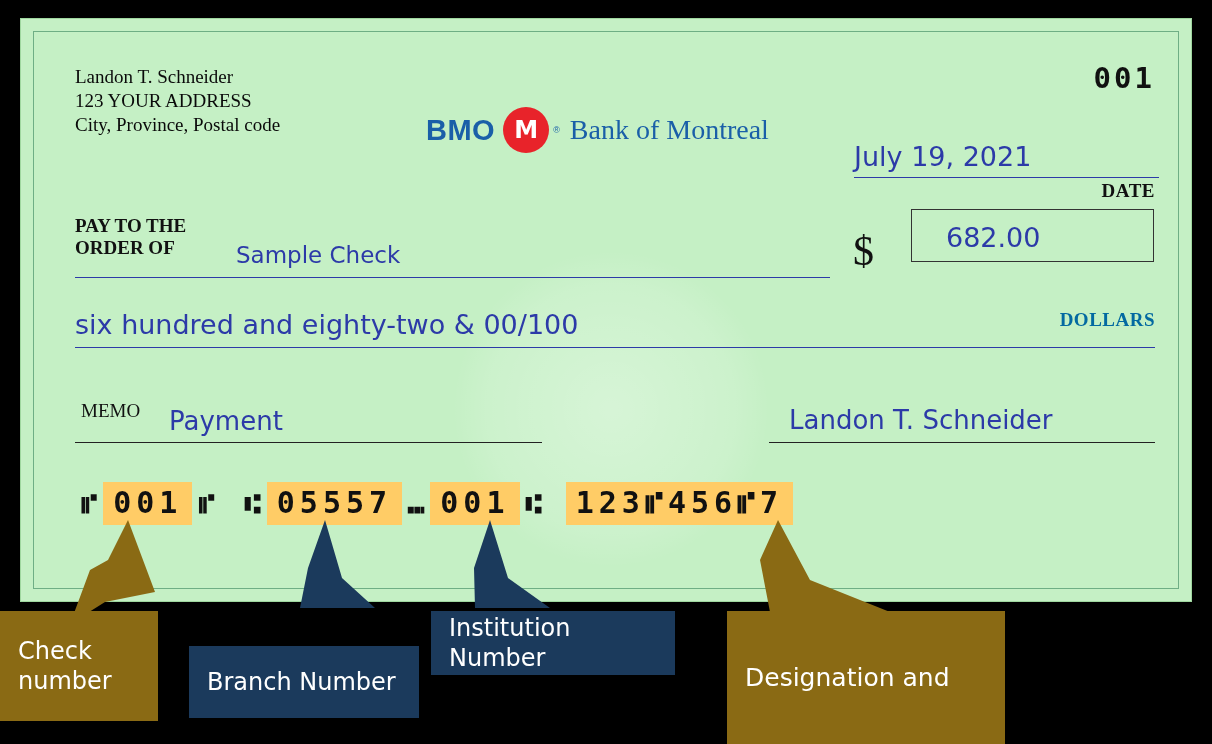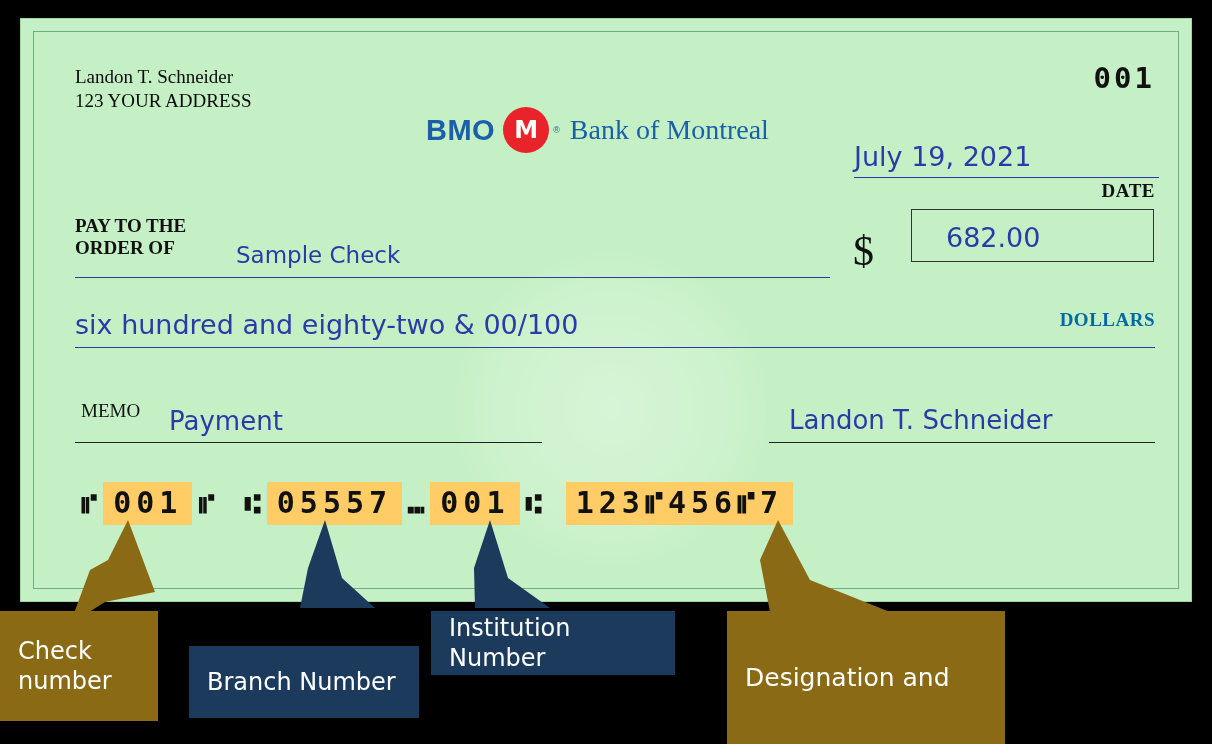--- a/index.html
+++ b/index.html
@@ -254,20 +254,21 @@
 
 <div id="root">
 
   <div class="check-outer">
     <div class="check-inner"></div>
     <div class="watermark"></div>
 
     <div class="addr">
       <div>Landon T. Schneider</div>
       <div>123 YOUR ADDRESS</div>
+      <div>City, Province, Postal code</div>
     </div>
 
     <div class="checknum">001</div>
 
     <div class="bmo">
       <span class="bmo-bmo">BMO</span>
       <span class="bmo-circle">
         <span class="m">M</span>
       </span>
       <span class="bmo-reg">®</span>

